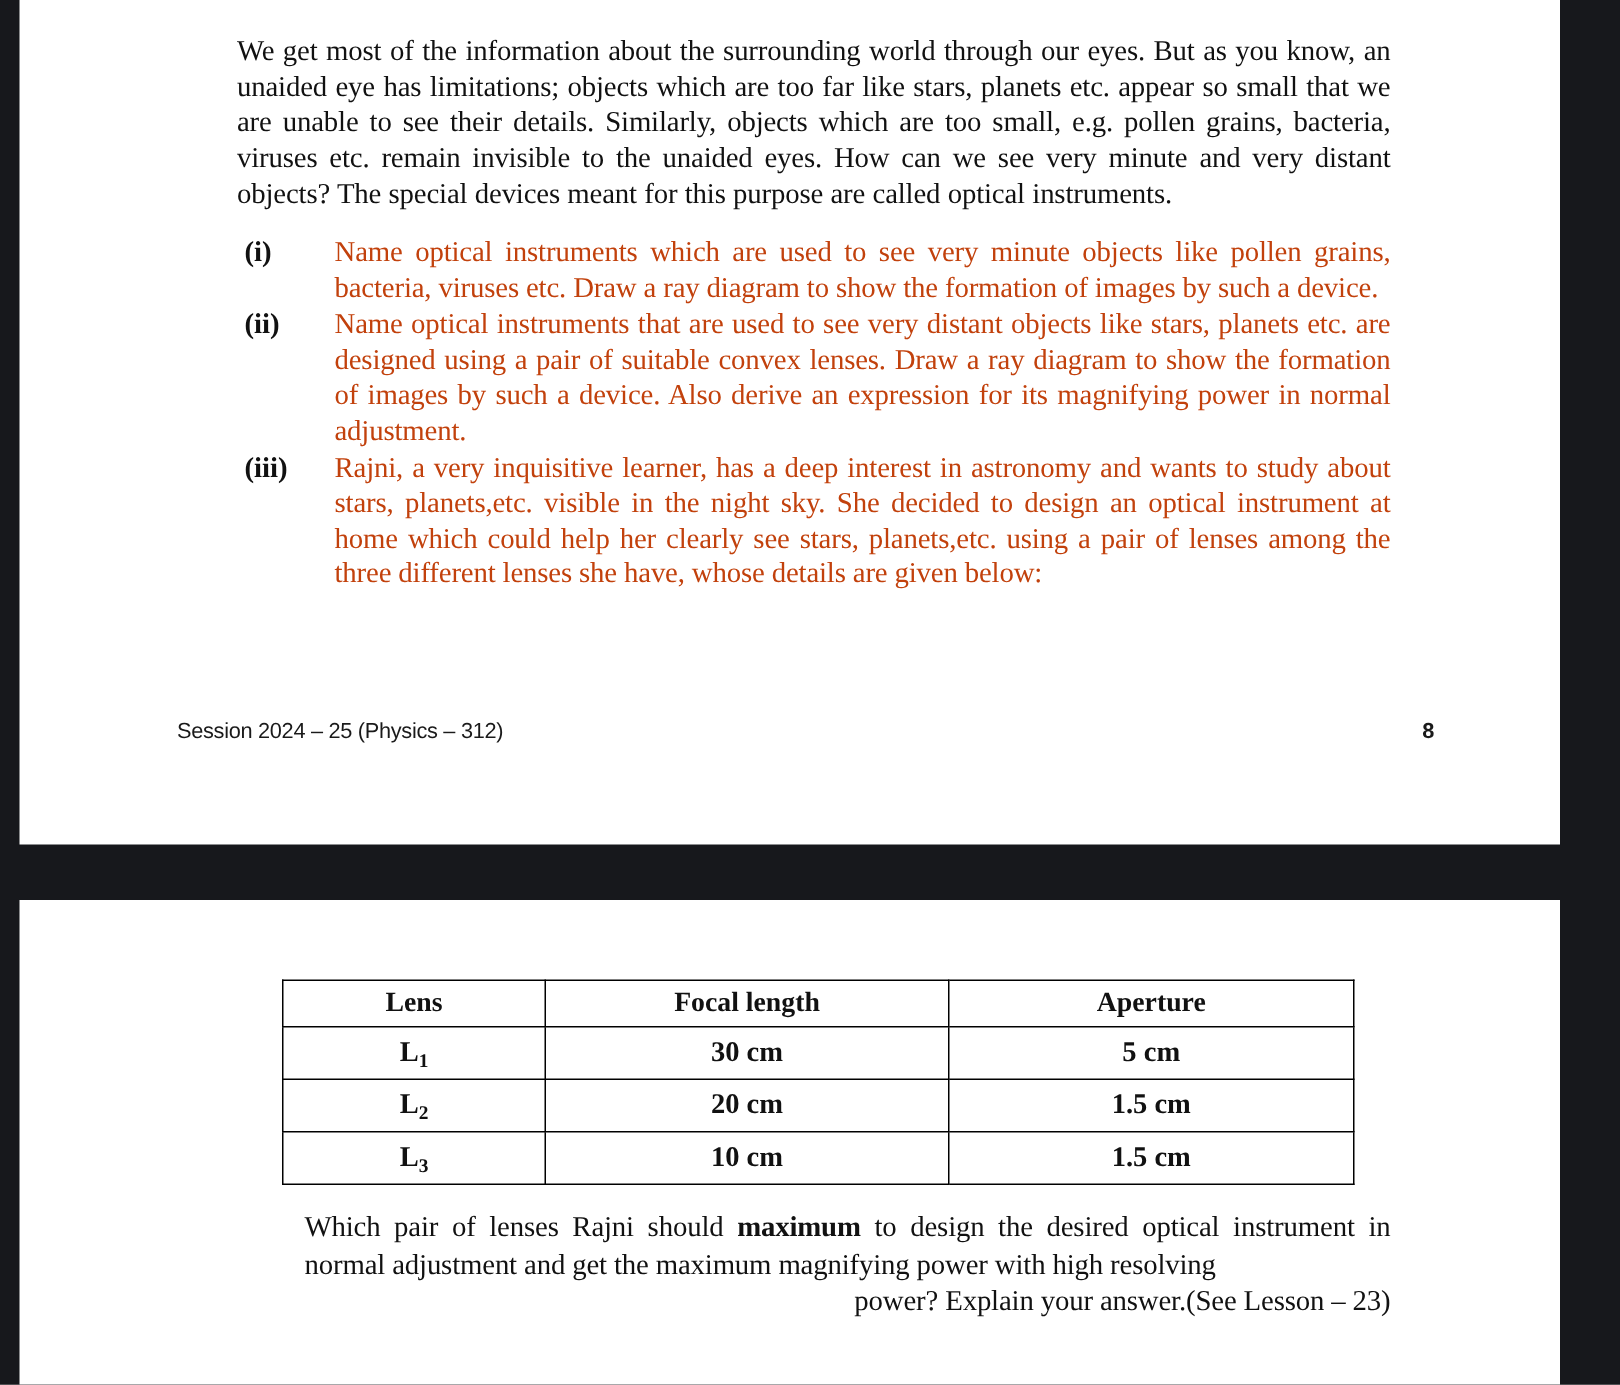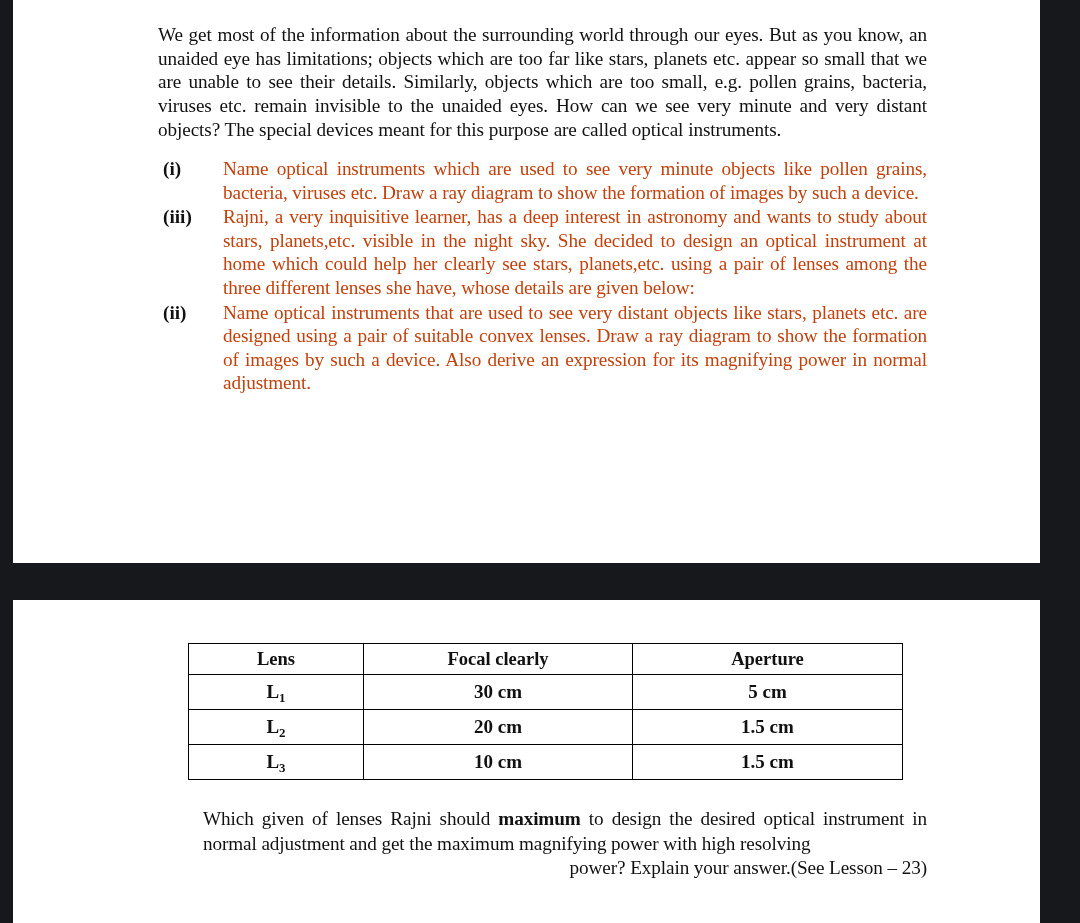--- a/index.html
+++ b/index.html
@@ -103,21 +103,21 @@
   }
   #page-footer .page-no {
     font-weight: bold;
     font-size: 14.5px;
   }
 
   
   #lens-table-wrap {
     position: absolute;
     left: 175px;
-    top: 43px;
+    top: 53px;
     width: 714px;
   }
   table.lens-table {
     border-collapse: collapse;
     width: 714px;
     table-layout: fixed;
   }
   table.lens-table td, table.lens-table th {
     border: 1.6px solid #000000;
     text-align: center;
@@ -171,49 +171,53 @@
     <p class="doc-para" id="intro-paragraph">We get most of the information about the surrounding world through our eyes. But as you know, an unaided eye has limitations; objects which are too far like stars, planets etc. appear so small that we are unable to see their details. Similarly, objects which are too small, e.g. pollen grains, bacteria, viruses etc. remain invisible to the unaided eyes. How can we see very minute and very distant objects? The special devices meant for this purpose are called optical instruments.</p>
 
     <div id="question-list">
 
       <div class="list-item">
         <span class="list-marker">(i)</span>
         <div class="list-body">Name optical instruments which are used to see very minute objects like pollen grains, bacteria, viruses etc. Draw a ray diagram to show the formation of images by such a device.</div>
       </div>
 
       <div class="list-item">
+        <span class="list-marker">(ii)</span>
+        <div class="list-body">Name optical instruments that are used to see very distant objects like stars, planets etc. are designed using a pair of suitable convex lenses. Draw a ray diagram to show the formation of images by such a device. Also derive an expression for its magnifying power in normal adjustment.</div>
+      </div>
+
+      <div class="list-item">
         <span class="list-marker">(iii)</span>
         <div class="list-body">Rajni, a very inquisitive learner, has a deep interest in astronomy and wants to study about stars, planets,etc. visible in the night sky. She decided to design an optical instrument at home which could help her clearly see stars, planets,etc. using a pair of lenses among the three different lenses she have, whose details are given below:</div>
       </div>
 
-      <div class="list-item">
-        <span class="list-marker">(ii)</span>
-        <div class="list-body">Name optical instruments that are used to see very distant objects like stars, planets etc. are designed using a pair of suitable convex lenses. Draw a ray diagram to show the formation of images by such a device. Also derive an expression for its magnifying power in normal adjustment.</div>
-      </div>
-
-    </div>
-
+    </div>
+
+    <div id="page-footer">
+      <span class="session">Session 2024 – 25 (Physics – 312)</span>
+      <span class="page-no">8</span>
+    </div>
 
   </div>
 </div>
 
 <div class="sheet" id="page-two">
   <div class="sheet-inner">
 
     <div id="lens-table-wrap">
       <table class="lens-table">
         <colgroup>
           <col class="col-lens">
             <col class="col-focal">
             <col class="col-aper">
         </colgroup>
         <thead>
           <tr>
             <th>Lens</th>
-            <th>Focal clearly</th>
+            <th>Focal length</th>
             <th>Aperture</th>
           </tr>
         </thead>
         <tbody>
           <tr>
             <td><span>L</span><sub>1</sub></td>
             <td>30 cm</td>
             <td>5 cm</td>
           </tr>
           <tr>
@@ -225,21 +229,21 @@
             <td><span>L</span><sub>3</sub></td>
             <td>10 cm</td>
             <td>1.5 cm</td>
           </tr>
         </tbody>
       </table>
     </div>
 
     <div id="closing-paragraph">
       <div class="flow-text" style="text-align: justify;">
-        <span>Which given of lenses Rajni should </span><b>maximum</b><span> to design the desired optical instrument in normal adjustment and get the maximum magnifying power with high resolving </span>
+        <span>Which pair of lenses Rajni should </span><b>maximum</b><span> to design the desired optical instrument in normal adjustment and get the maximum magnifying power with high resolving </span>
       </div>
       <div class="last-line">
         <span>power? Explain your answer.</span>
         <span>(See Lesson – 23)</span>
       </div>
     </div>
 
   </div>
 </div>
 

